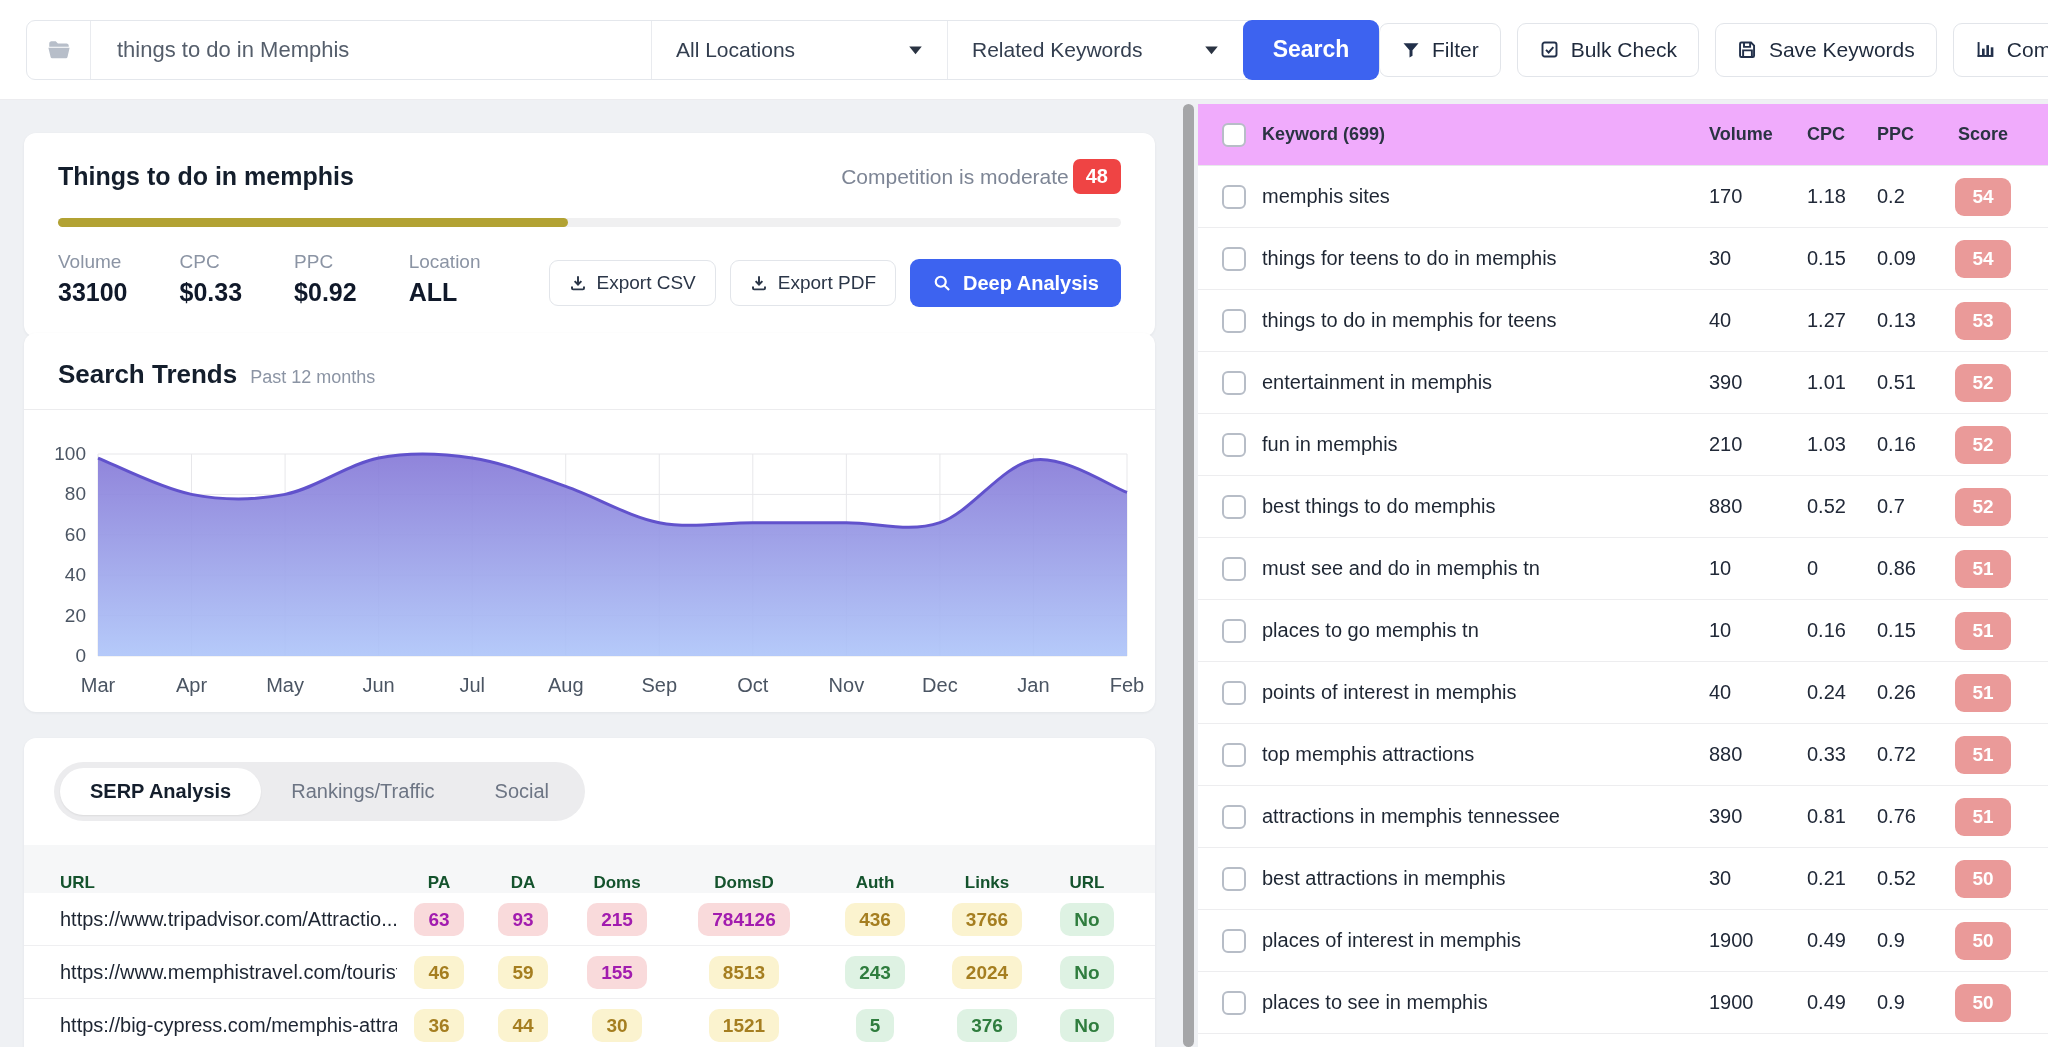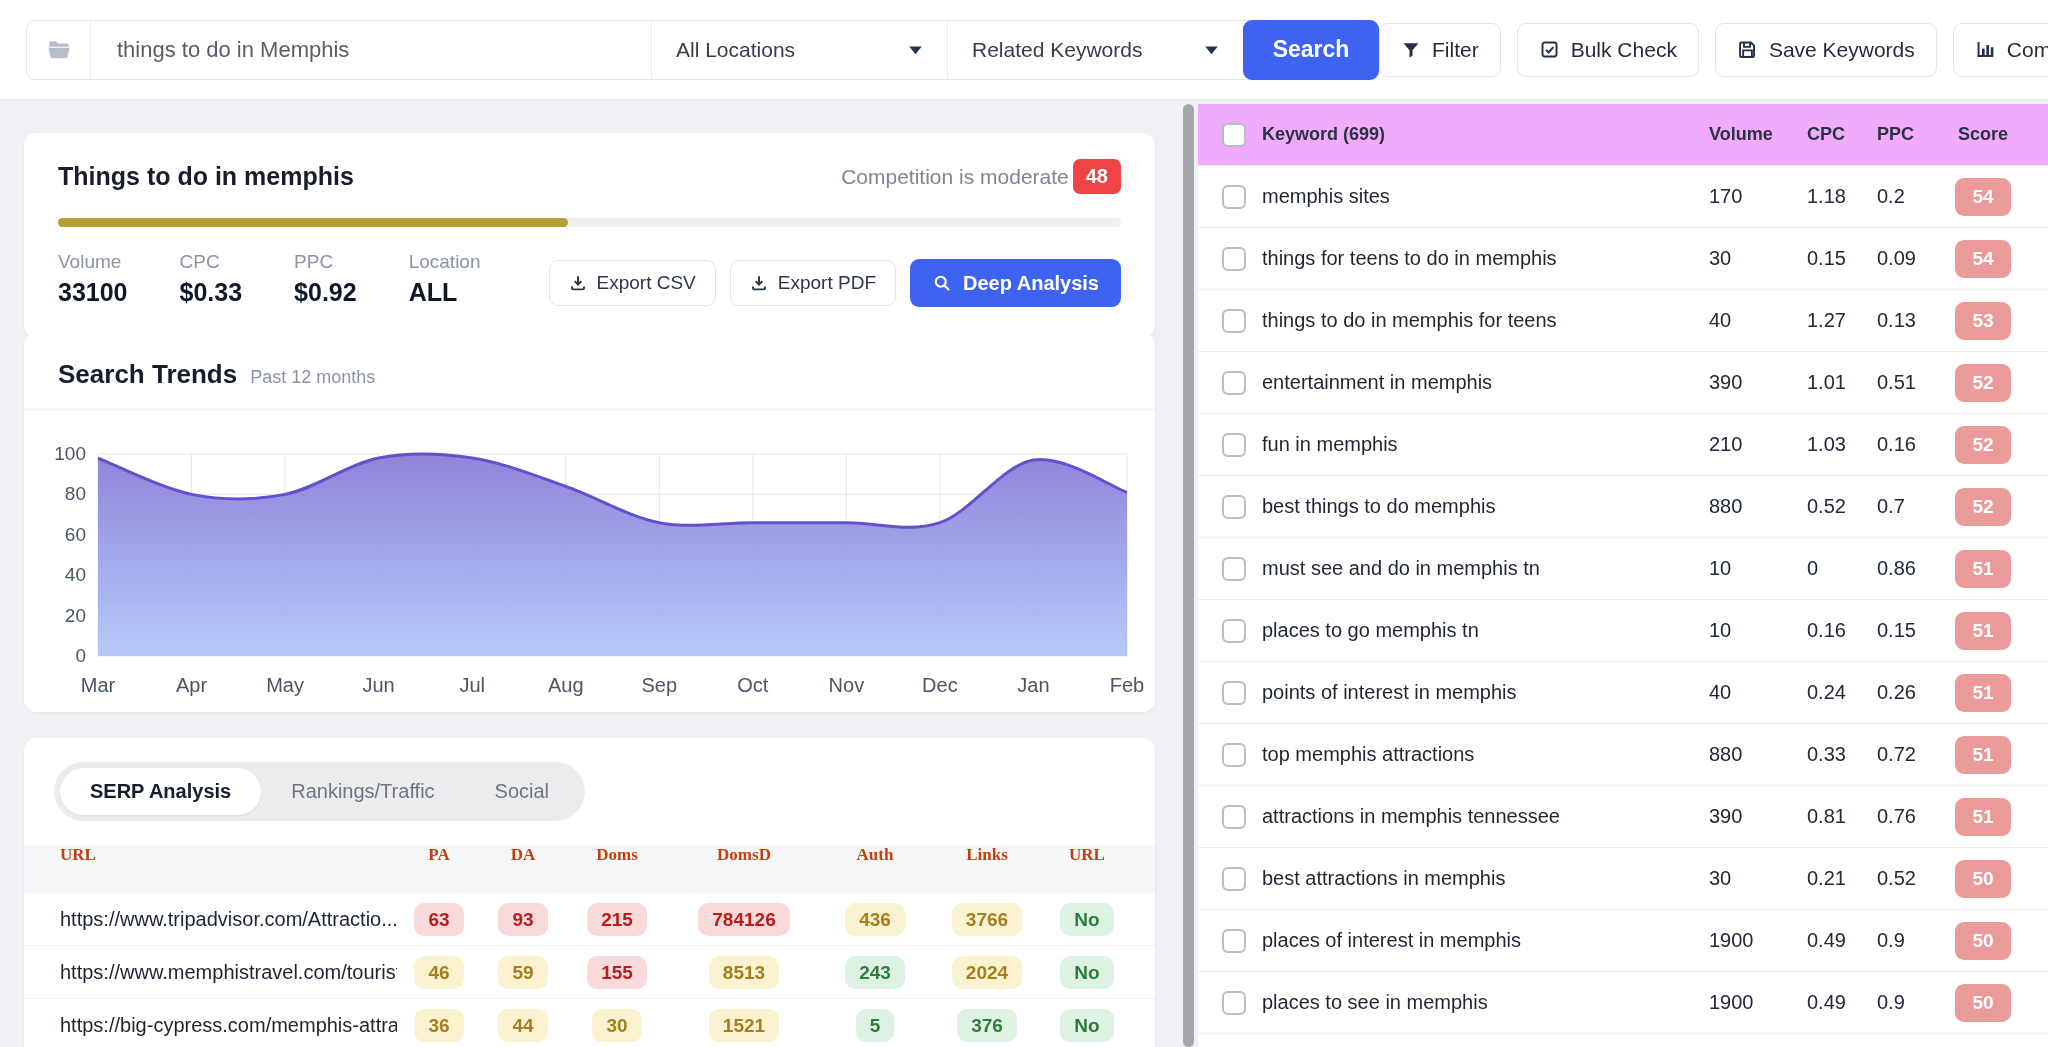--- a/index.html
+++ b/index.html
@@ -58,30 +58,30 @@
   .tr-title { font-size:26px; font-weight:bold; color:#141e2c; }
   .tr-sub { font-size:18px; color:#8b94a4; }
   #trend-chart { display:block; margin-top:4px; }
   
   #card-serp { top:738px; height:360px; padding-top:24px; overflow:hidden; }
   .tabs { display:inline-flex; margin-left:30px; background:#ececee; border-radius:30px; padding:6px; }
   .tab { padding:12px 30px; border-radius:26px; font-size:20px; color:#6d7584; cursor:pointer;
          white-space:nowrap; }
   .tab.active { background:#fff; color:#141e2c; font-weight:bold; box-shadow:0 1px 2px rgba(0,0,0,.07); }
   .stable { margin-top:24px; }
-  .shead { display:flex; align-items:flex-start; height:48px; background:#f6f7f8;
-           font-size:17px; font-weight:bold; color:#c2410c;font-family:Liberation Serif, serif; }
+  .shead { display:flex; align-items:flex-end; height:48px; background:#f6f7f8;
+           font-size:17px; font-weight:bold; color:#14532d; }
   .srow { display:flex; align-items:center; height:53px; border-bottom:1px solid #efeff1; }
   .surl-h, .surl { flex:1; padding-left:36px; text-align:left; }
   .surl { font-size:20px; color:#1d2532; white-space:nowrap; overflow:hidden; }
   .scol { display:flex; justify-content:center; align-items:center; flex:0 0 auto; }
   .c1{width:84px}.c2{width:84px}.c3{width:104px}.c4{width:150px}.c5{width:112px}.c6{width:112px}
   .c7{width:88px; margin-right:24px;}
   .badge { padding:7px 14px; border-radius:10px; font-size:19px; font-weight:bold; line-height:1; }
-  .b-red { background:#f9dadb; color:#b91c1c; }
+  .b-red { background:#f9dadb; color:#a21caf; }
   .b-yellow { background:#fbf3cf; color:#a57e20; }
   .b-green { background:#def2e3; color:#2f7d3e; }
   
   #right-panel { position:absolute; left:1198px; top:104px; width:850px; height:943px;
                  background:#fff; overflow:hidden; }
   .krow, .khead { display:flex; align-items:center; height:62px; border-bottom:1px solid #ededef; }
   .khead { background:#f0abfc; border-bottom:1px solid #e7e9eb; }
   .kcheck-col { width:64px; padding-left:24px; flex:0 0 auto; }
   .kcheck { width:24px; height:24px; border:2px solid #b7bdc7; border-radius:6px; background:#fff;
             cursor:pointer; }

